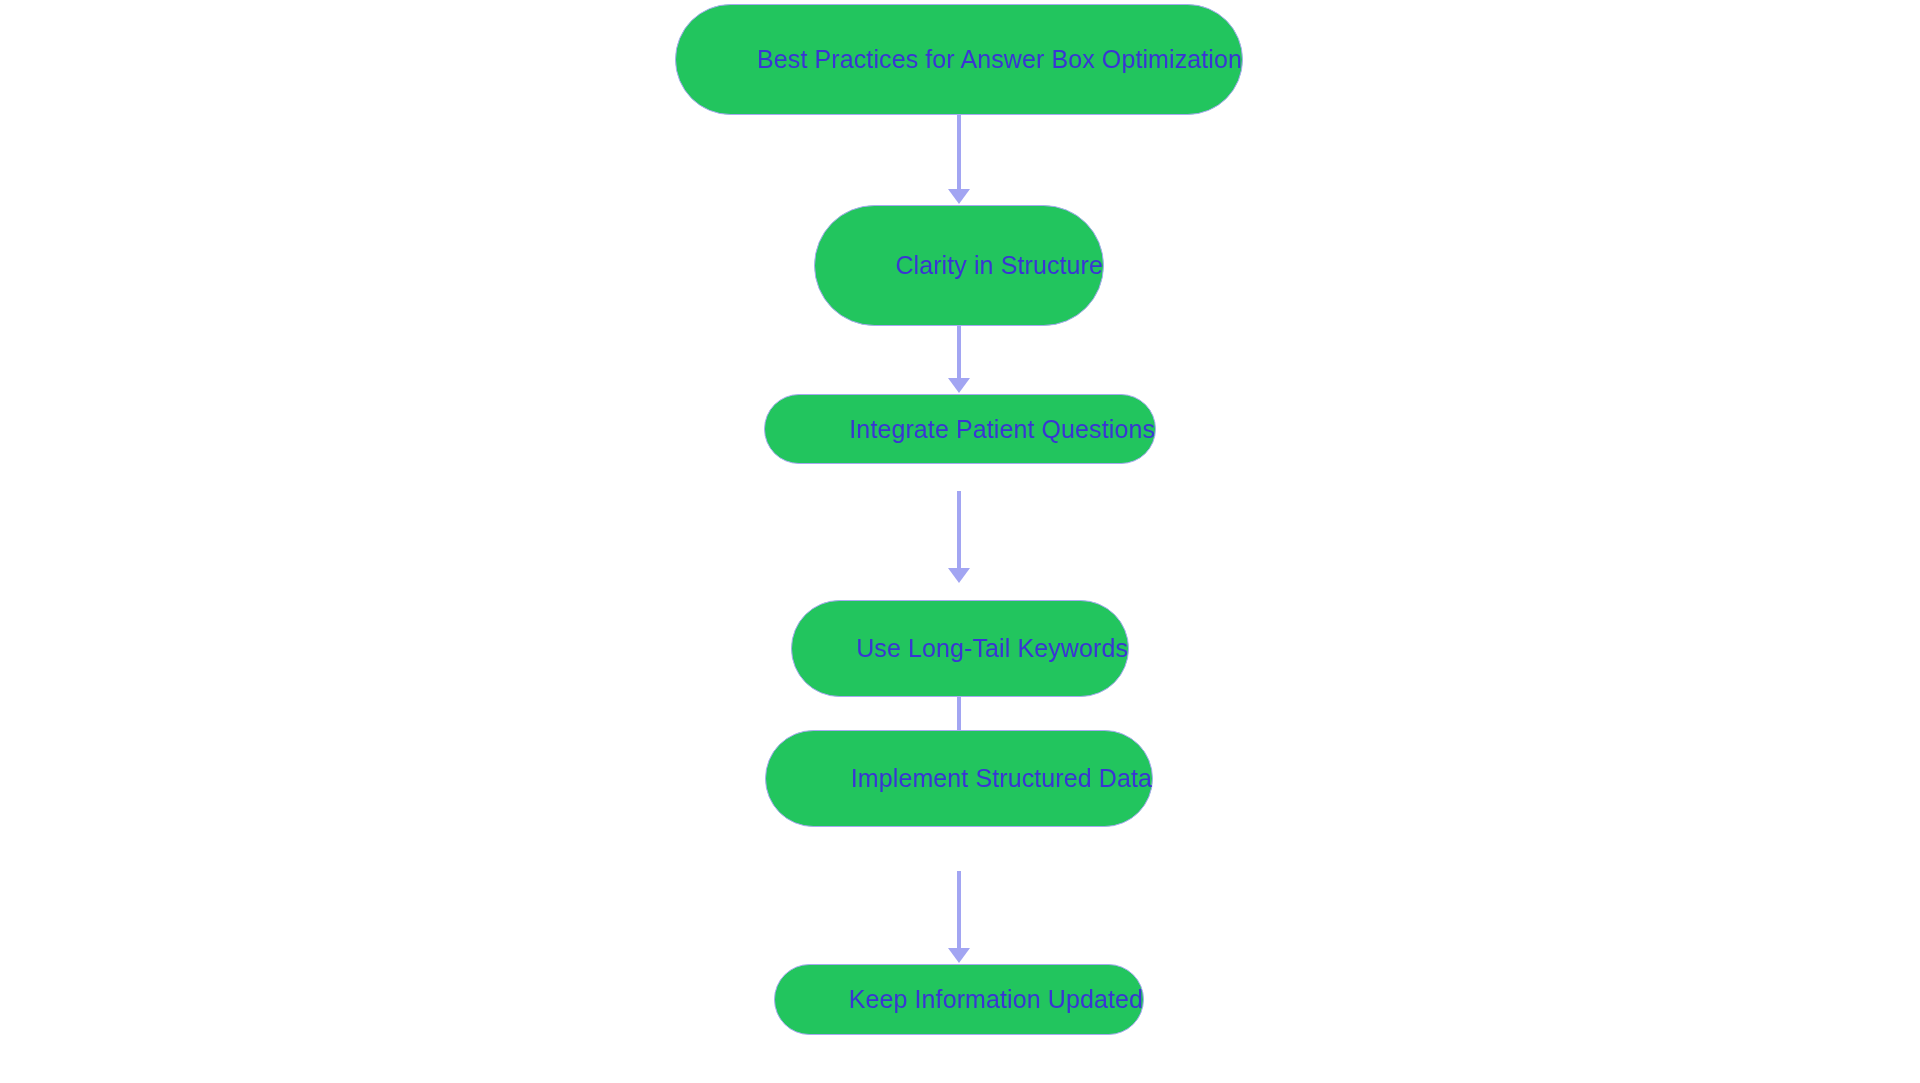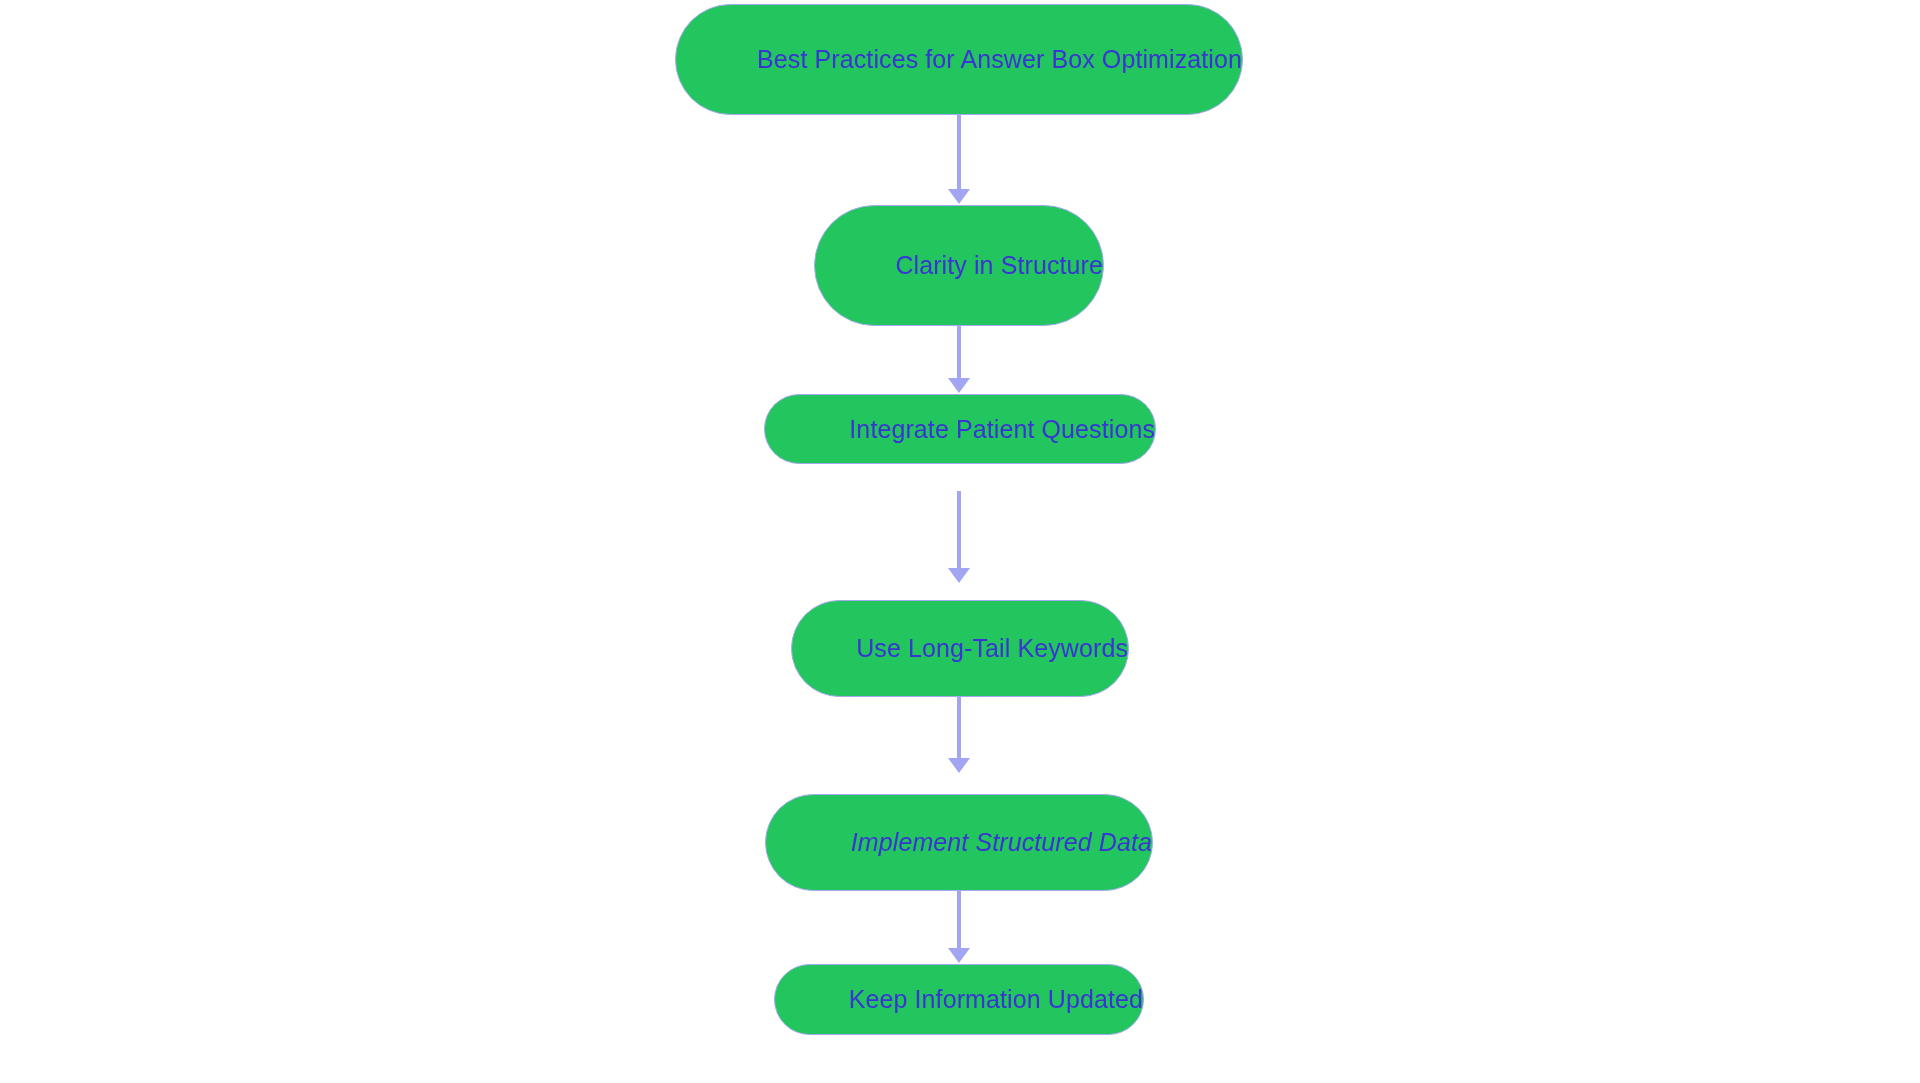--- a/index.html
+++ b/index.html
@@ -51,21 +51,21 @@
     line-height: 1;
     white-space: nowrap;
     text-align: center;
   }
 
   
   .node-1 { left: 675px;  top: 4px;    width: 568px; height: 111px; }
   .node-2 { left: 814px;  top: 205px;  width: 290px; height: 121px;  }
   .node-3 { left: 764px;  top: 394px;  width: 392px; height: 70px;  }
   .node-4 { left: 791px;  top: 584px;  width: 338px; height: 97px; margin-top: 16px;  }
-  .node-5 { left: 765px;  top: 794px;  width: 388px; height: 97px; font-style: italic;  }
+  .node-5 { left: 765px;  top: 730px;  width: 388px; height: 97px;  }
   .node-6 { left: 774px;  top: 964px;  width: 370px; height: 71px;  }
 
   
   .connector {
     position: absolute;
     left: 957px;
     width: 4px;
     background: #a2a5f2;
     z-index: 1;
   }

